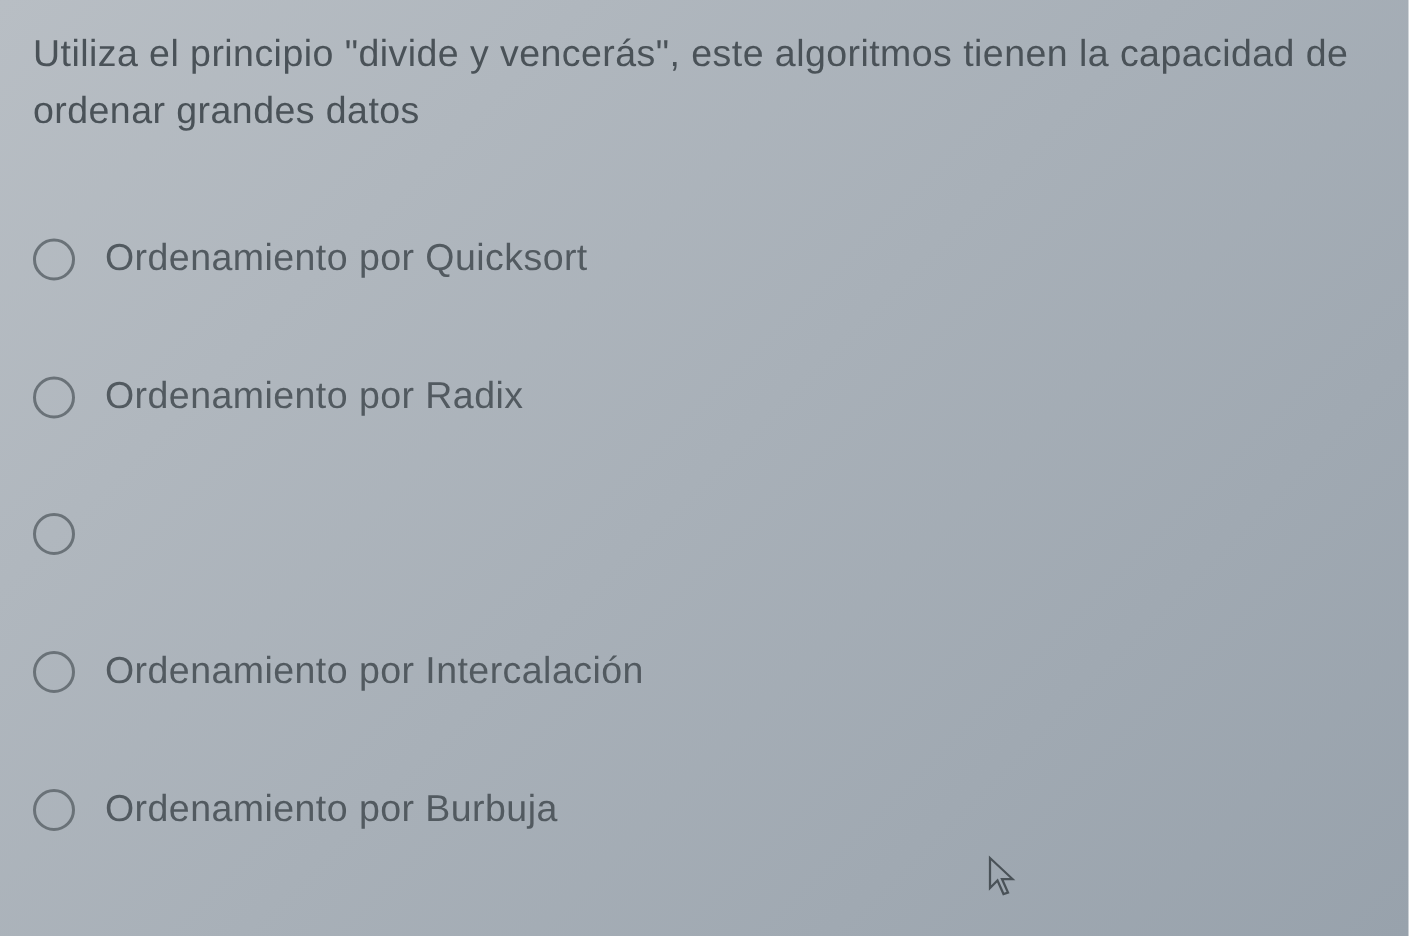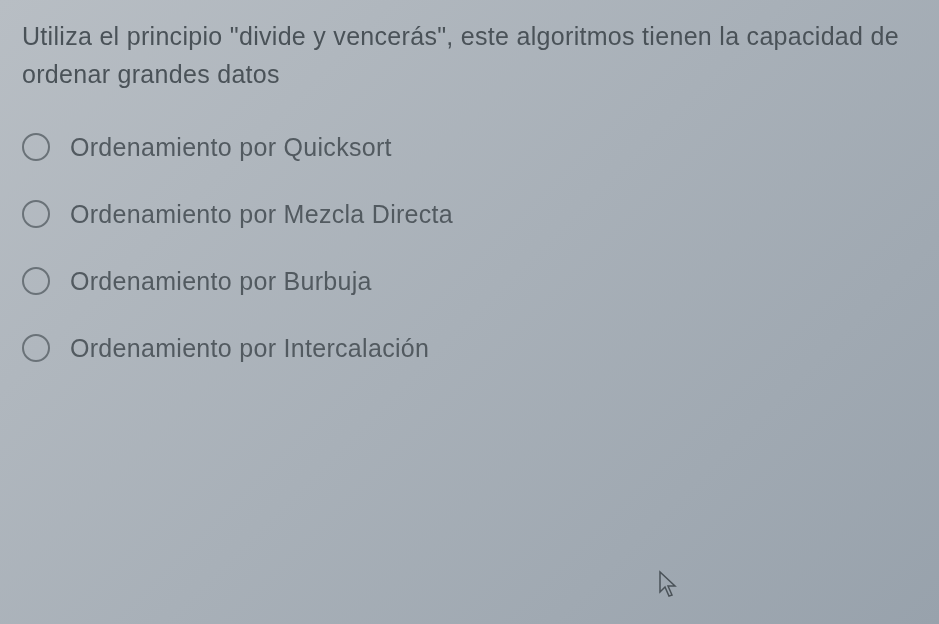--- a/index.html
+++ b/index.html
@@ -23,23 +23,24 @@
       margin-bottom: 40px;
       letter-spacing: 0.3px;
     }
     .options-list {
       display: flex;
       flex-direction: column;
       gap: 38px;
     }
     .option-row {
       display: flex;
-      align-items: flex-start;
+      align-items: flex-end;
       gap: 20px;
       cursor: pointer;
+      margin-top: 25px;
     }
     .radio-circle {
       width: 28px;
       height: 28px;
       border: 2.5px solid #6a7278;
       border-radius: 50%;
       flex-shrink: 0;
       background: transparent;
     }
     .option-label {
@@ -61,27 +62,30 @@
 
 <div class="question-text">Utiliza el principio "divide y vencerás", este algoritmos tienen la capacidad de ordenar grandes datos</div>
 
 <div class="options-list">
   <div class="option-row">
     <div class="radio-circle"></div>
     <span class="option-label">Ordenamiento por Quicksort</span>
   </div>
   <div class="option-row">
     <div class="radio-circle"></div>
-    <span class="option-label">Ordenamiento por Mezcla Directa</span>
+    <span class="option-label">Ordenamiento por Radix</span>
+  </div>
+  <div class="option-row">
+    <div class="radio-circle"></div>
+  </div>
+  <div class="option-row">
+    <div class="radio-circle"></div>
+    <span class="option-label">Ordenamiento por Intercalación</span>
   </div>
   <div class="option-row">
     <div class="radio-circle"></div>
     <span class="option-label">Ordenamiento por Burbuja</span>
-  </div>
-  <div class="option-row">
-    <div class="radio-circle"></div>
-    <span class="option-label">Ordenamiento por Intercalación</span>
   </div>
 </div>
 
 <svg class="cursor-pointer" viewBox="0 0 22 30">
   <path d="M 2 2 L 2 22 L 7 17 L 11 26 L 14 25 L 10 16 L 17 16 Z" fill="none" stroke="#4a5258" stroke-width="1.5"></path>
 </svg>
 
 </body></html>

